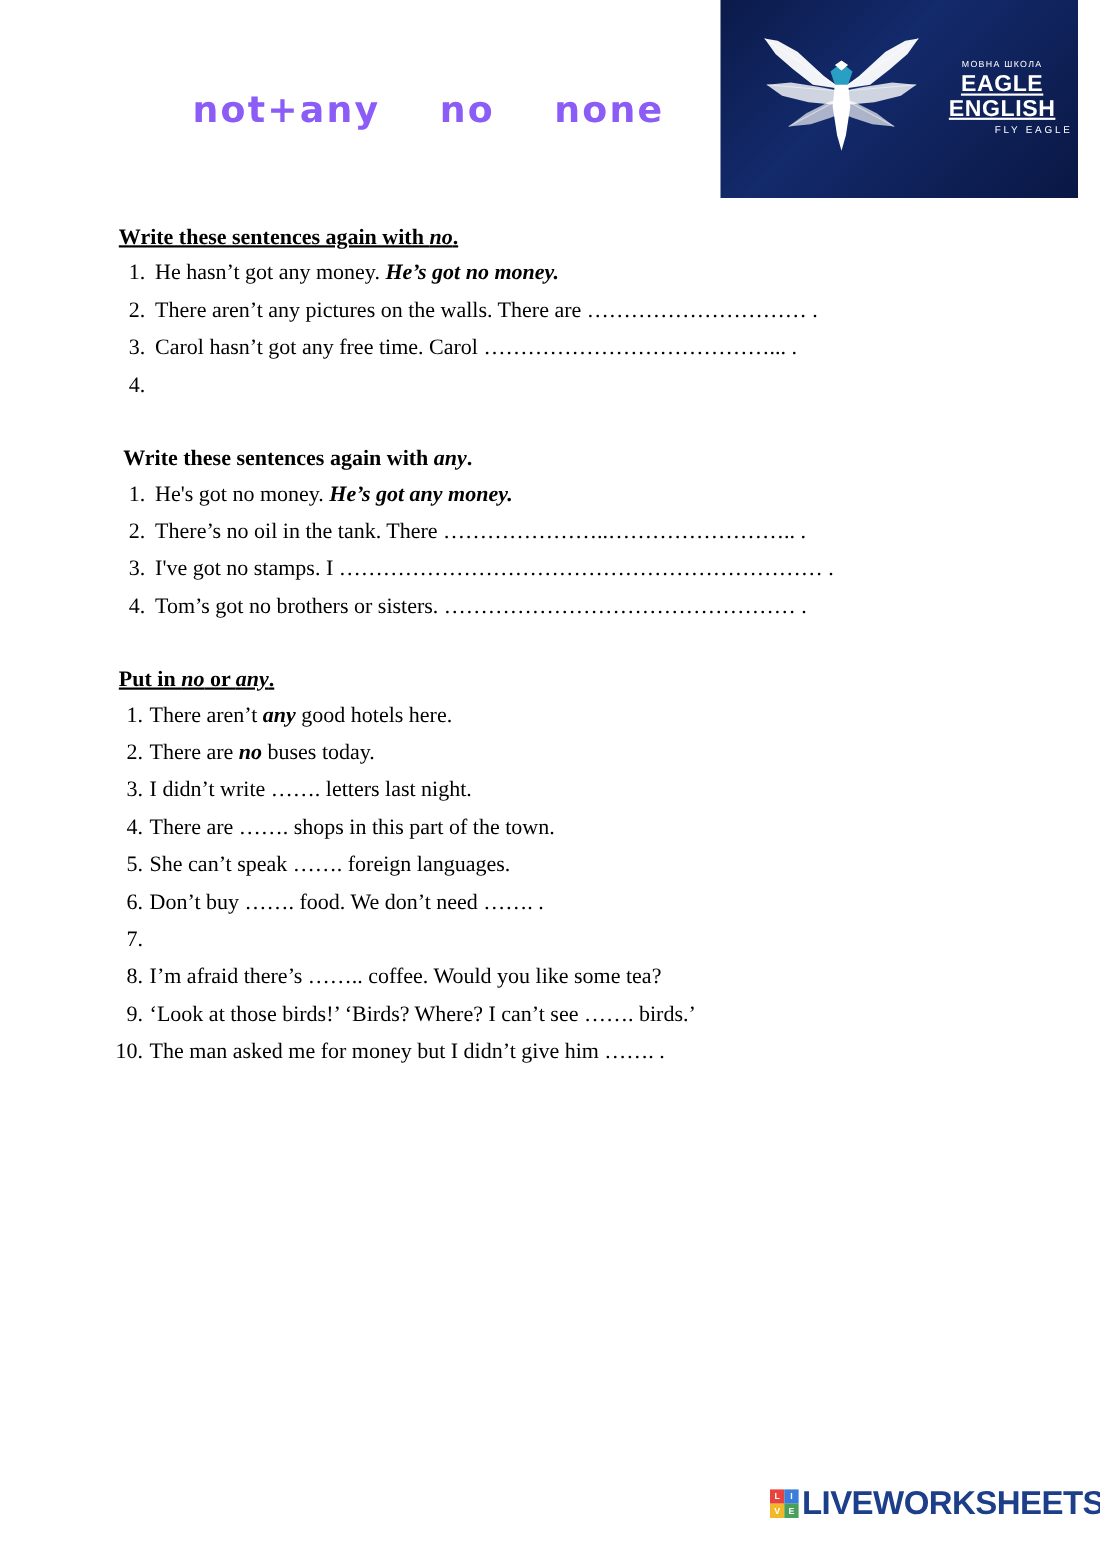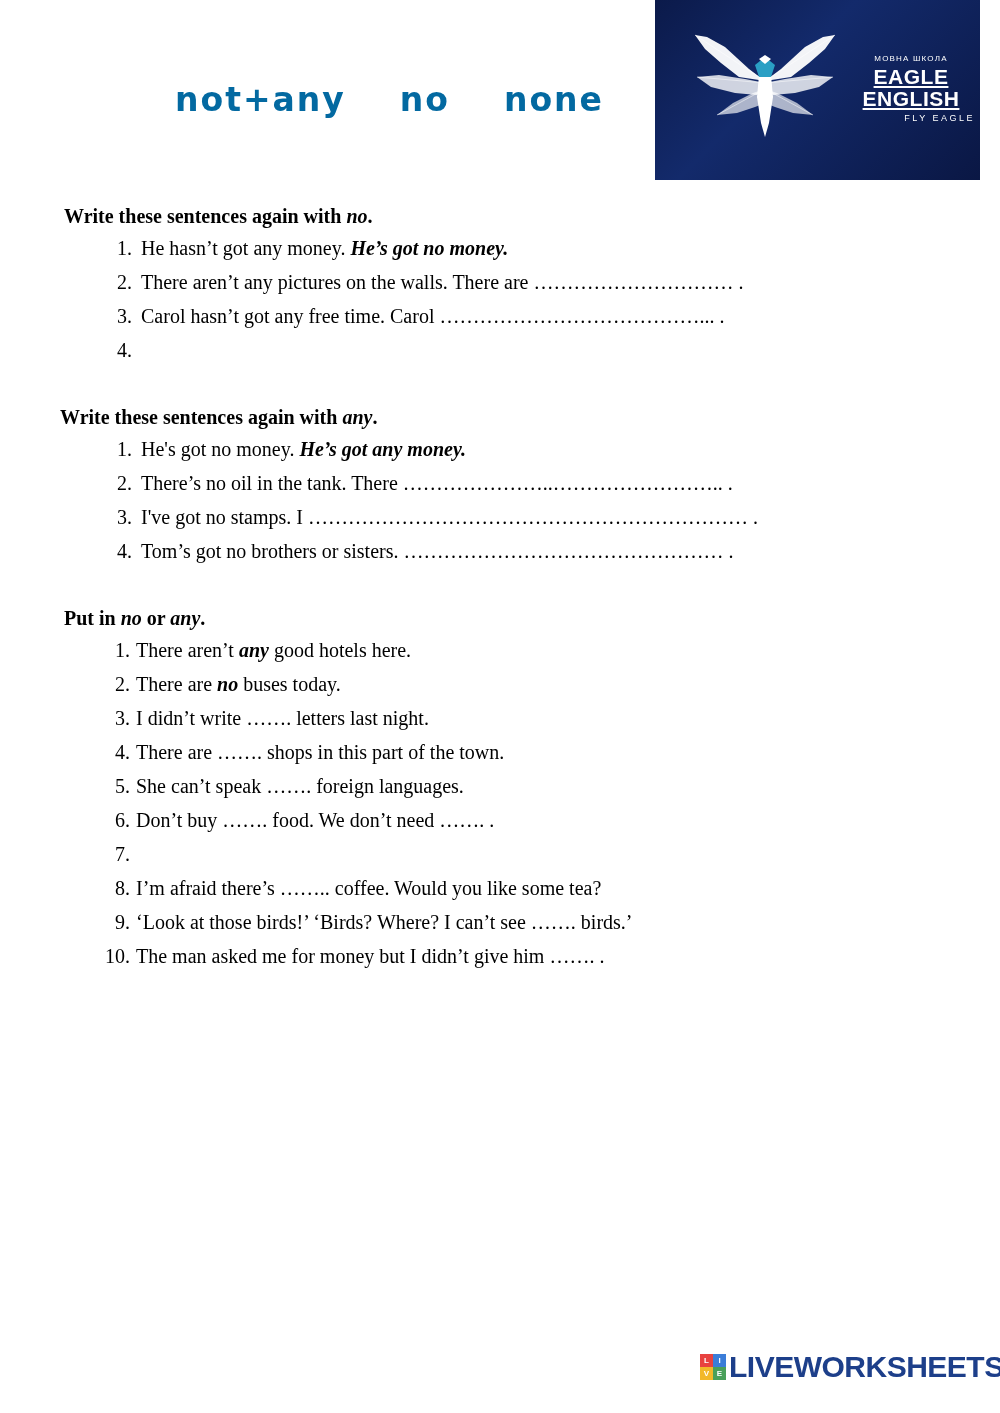--- a/index.html
+++ b/index.html
@@ -68,40 +68,40 @@
   }
 
   
   .worksheet-title {
     position: absolute;
     top: 80px;
     left: 175px;
     font-family: "DejaVu Sans", sans-serif;
     font-size: 33px;
     font-weight: bold;
-    color: #0369a1;
+    color: #8b5cf6;
     letter-spacing: 2px;
     white-space: pre;
   }
 
   
   .content {
     position: absolute;
     top: 205px;
     left: 0;
     width: 1000px;
   }
   .section { margin-bottom: 6px; }
   .section-heading {
     font-size: 20px;
     font-weight: bold;
     margin: 0 0 10px 0;
   }
-  .h-indent-1 { padding-left: 64px; }
-  .h-indent-2 { padding-left: 60px; }
+  .h-indent-1 { padding-left: 108px; text-decoration: underline; }
+  .h-indent-2 { padding-left: 112px; }
   .item {
     font-size: 20px;
     line-height: 1.0;
     display: flex;
     align-items: baseline;
     margin-bottom: 14px;
   }
   .num {
     display: inline-block;
     text-align: right;

